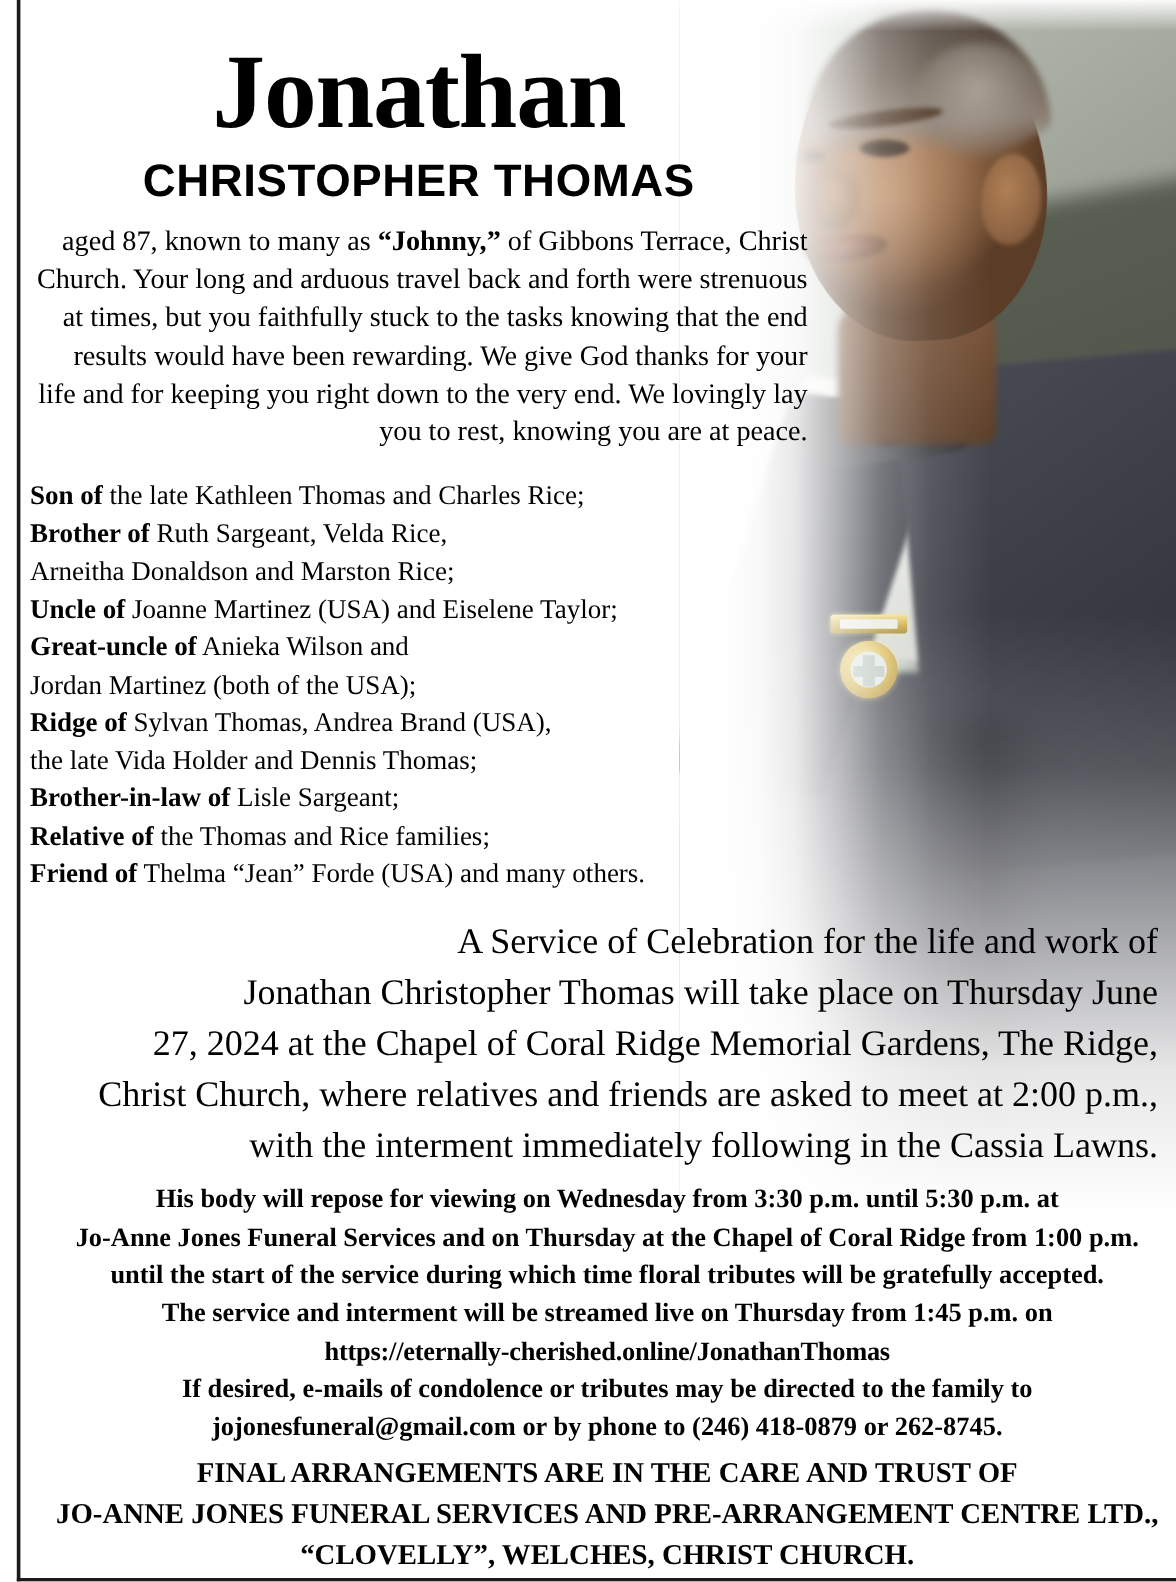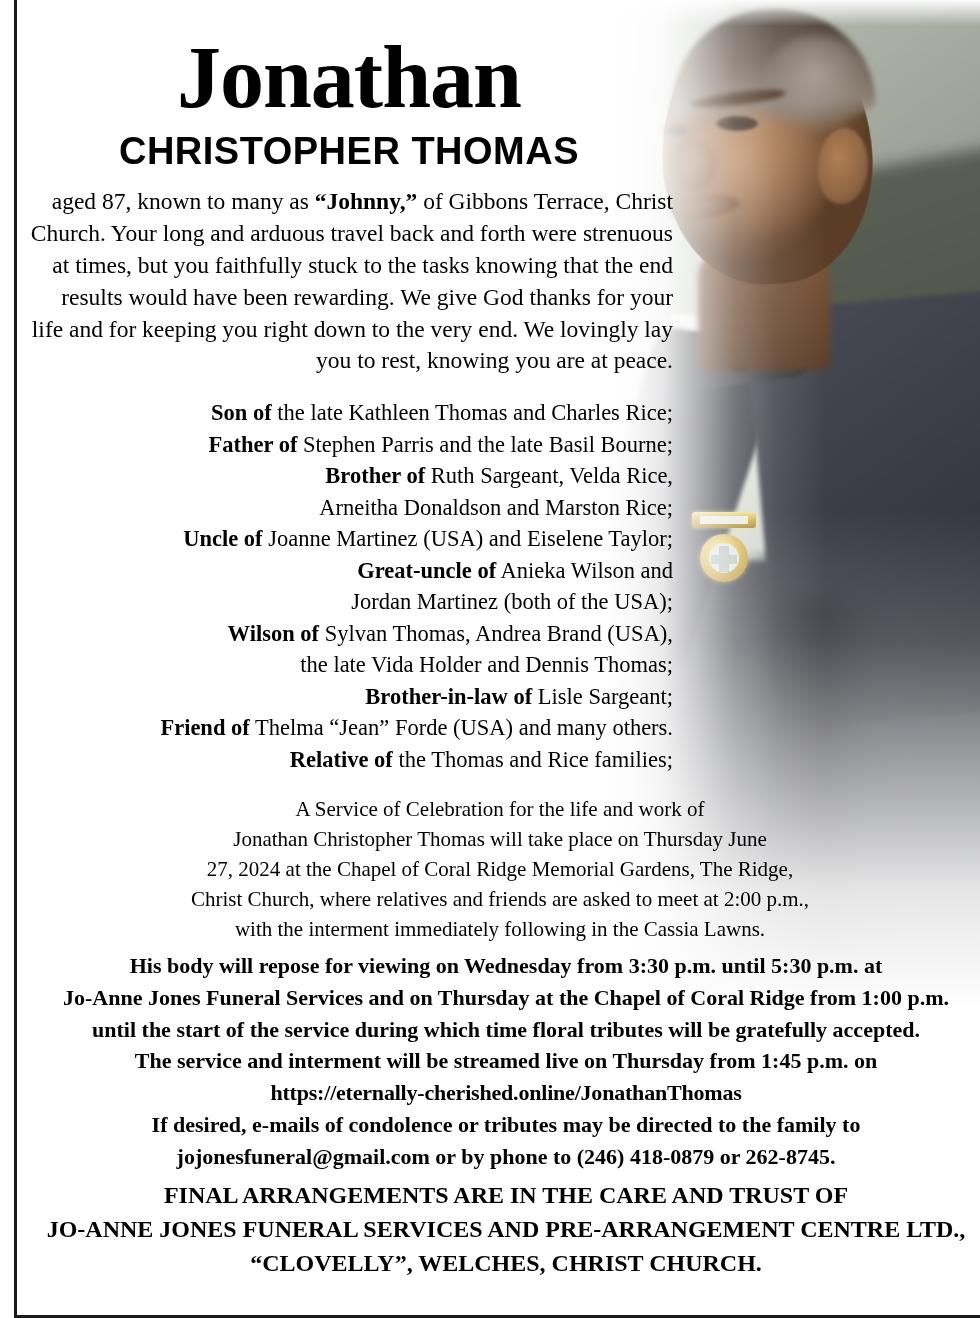--- a/index.html
+++ b/index.html
@@ -389,30 +389,30 @@
     line-height: 1.36;
     padding-top: 12px;
     text-align: right;
   }
   .intro b { font-weight: bold; }
 
   .relations {
     font-size: 22.5px;
     line-height: 1.40;
     padding-top: 20px;
-    text-align: right;
+    text-align: left;
   }
   .relations .r-line { display: block; }
   .relations b { font-weight: bold; }
 
   .service {
-    font-size: 21px;
+    font-size: 30px;
     line-height: 1.42;
     padding-top: 20px;
-    text-align: center;
+    text-align: right;
     width: 930px;
     margin-left: 18px;
   }
   .service .s-line { display: block; }
   .service b { font-weight: normal; }
 
   .repose {
     font-weight: bold;
     font-size: 22px;
     line-height: 1.44;
@@ -482,31 +482,30 @@
   <div id="content">
 
     <div class="col-narrow first-name">Jonathan</div>
 
     <div class="col-narrow last-name">CHRISTOPHER THOMAS</div>
 
     <div class="col-narrow intro"><span>aged 87, known to many as </span><b>“Johnny,”</b><span> of Gibbons Terrace, Christ Church. Your long and arduous travel back and forth were strenuous at times, but you faithfully stuck to the tasks knowing that the end results would have been rewarding. We give God thanks for your life and for keeping you right down to the very end. We lovingly lay you to rest, knowing you are at peace.</span></div>
 
     <div class="col-narrow relations">
       <span class="r-line"><b>Son of</b><span> the late Kathleen Thomas and Charles Rice;</span></span>
-      <span class="r-line"><b>Father of</b><span> Stephen Parris and the late Basil Bourne;</span></span>
       <span class="r-line"><b>Brother of</b><span> Ruth Sargeant, Velda Rice,</span></span>
       <span class="r-line"><b></b><span>Arneitha Donaldson and Marston Rice;</span></span>
       <span class="r-line"><b>Uncle of</b><span> Joanne Martinez (USA) and Eiselene Taylor;</span></span>
       <span class="r-line"><b>Great-uncle of</b><span> Anieka Wilson and</span></span>
       <span class="r-line"><b></b><span>Jordan Martinez (both of the USA);</span></span>
-      <span class="r-line"><b>Wilson of</b><span> Sylvan Thomas, Andrea Brand (USA),</span></span>
+      <span class="r-line"><b>Ridge of</b><span> Sylvan Thomas, Andrea Brand (USA),</span></span>
       <span class="r-line"><b></b><span>the late Vida Holder and Dennis Thomas;</span></span>
       <span class="r-line"><b>Brother-in-law of</b><span> Lisle Sargeant;</span></span>
+      <span class="r-line"><b>Relative of</b><span> the Thomas and Rice families;</span></span>
       <span class="r-line"><b>Friend of</b><span> Thelma “Jean” Forde (USA) and many others.</span></span>
-      <span class="r-line"><b>Relative of</b><span> the Thomas and Rice families;</span></span>
     </div>
 
     <div class="service">
       <span class="s-line">A Service of Celebration for the life and work of</span>
       <span class="s-line"><b>Jonathan Christopher Thomas</b><span> will take place on Thursday June</span></span>
       <span class="s-line">27, 2024 at the Chapel of Coral Ridge Memorial Gardens, The Ridge,</span>
       <span class="s-line">Christ Church, where relatives and friends are asked to meet at 2:00 p.m.,</span>
       <span class="s-line">with the interment immediately following in the Cassia Lawns.</span>
     </div>
 

